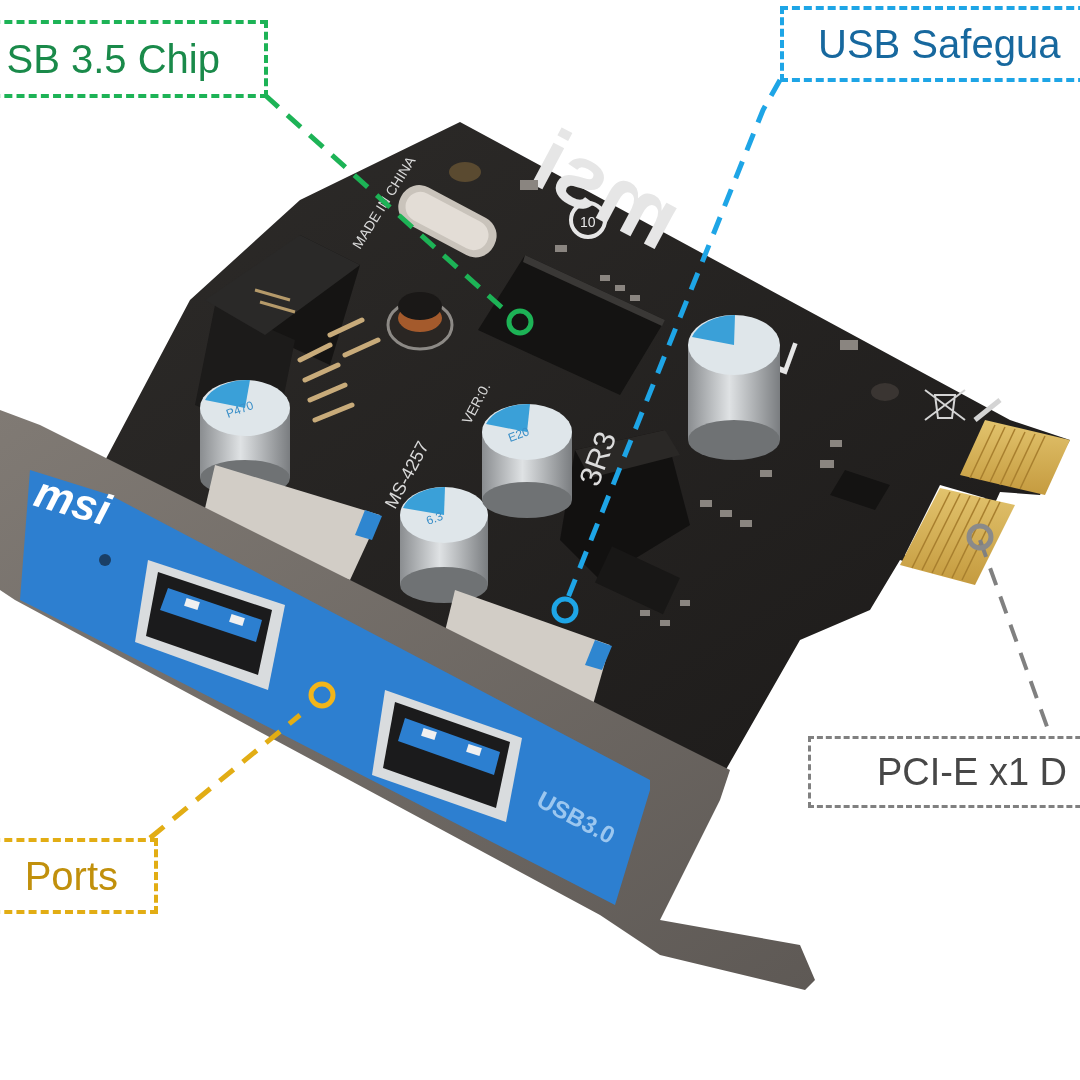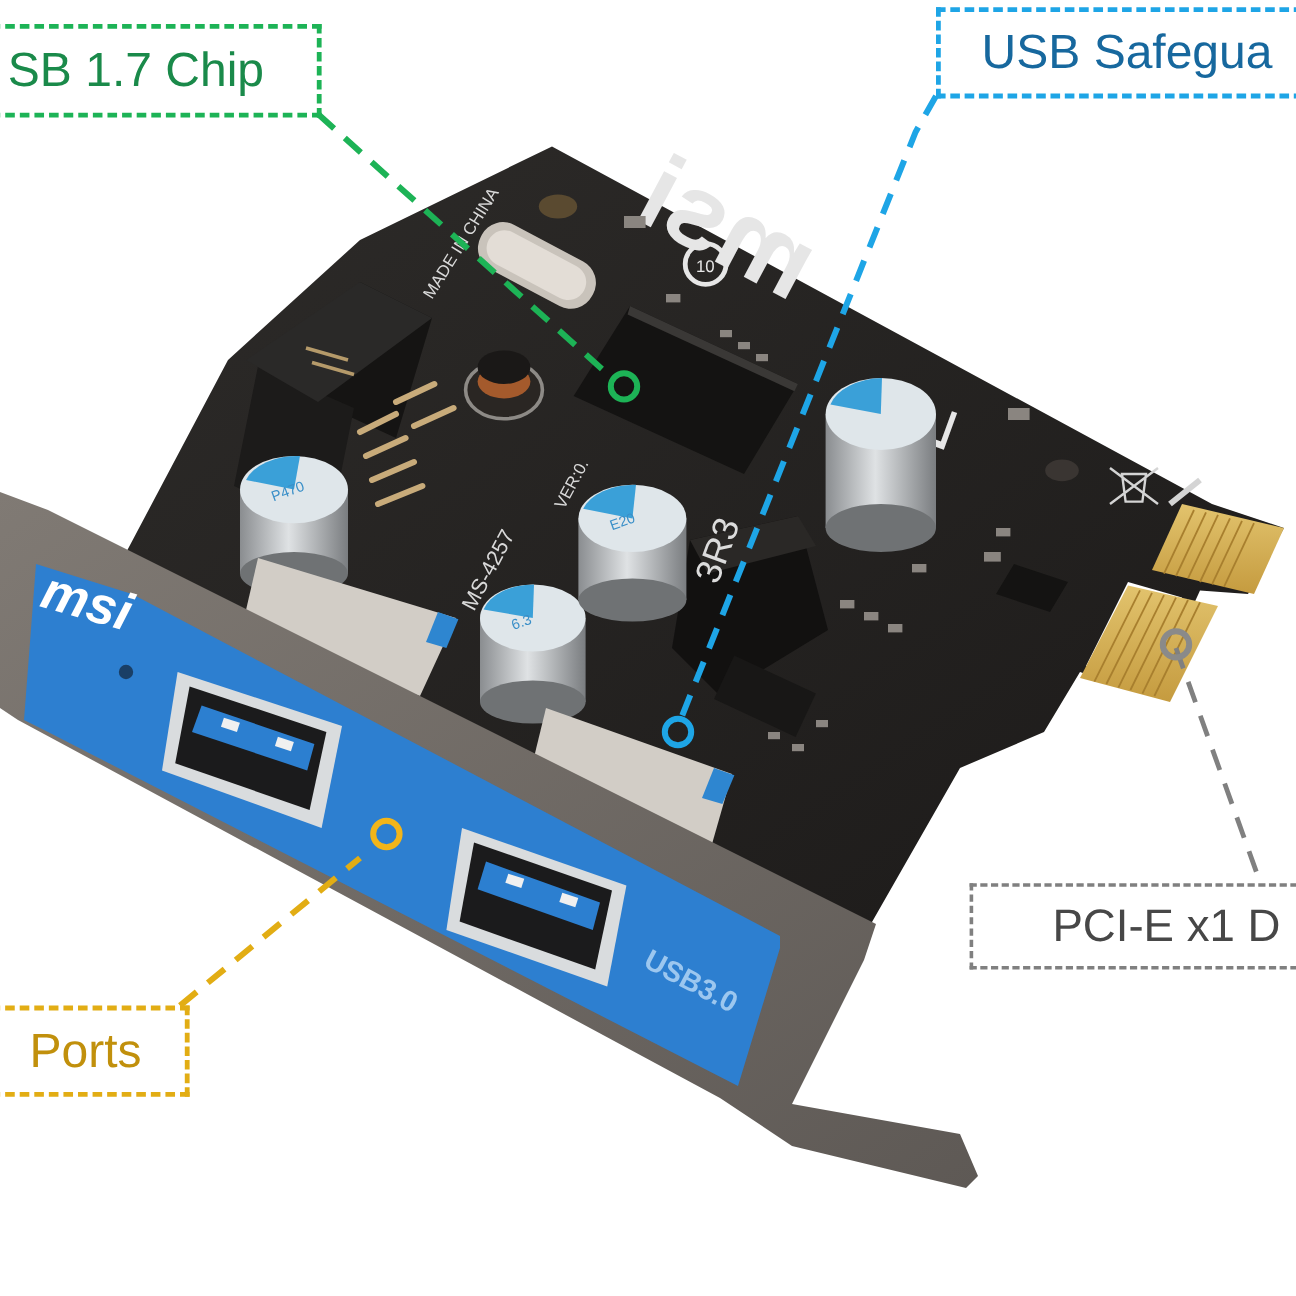--- a/index.html
+++ b/index.html
@@ -213,21 +213,21 @@
     <path d="M150 838 L300 715" stroke="#e2ad14"></path>
   </g>
 
   <circle cx="520" cy="322" r="11" fill="none" stroke="#1db356" stroke-width="5"></circle>
   <circle cx="565" cy="610" r="11" fill="none" stroke="#1ea5e6" stroke-width="5"></circle>
   <circle cx="980" cy="537" r="11" fill="none" stroke="#8a8a8a" stroke-width="5"></circle>
   <circle cx="322" cy="695" r="11" fill="none" stroke="#f2b51a" stroke-width="5"></circle>
 </svg>
 
 <div class="callout" id="c-chip">
-  <span>SB 1.7 Chip</span>
+  <span>SB 3.5 Chip</span>
 </div>
 <div class="callout" id="c-safe">
   <span>USB Safegua</span>
 </div>
 <div class="callout" id="c-pcie">
   <span>PCI-E x1 D</span>
 </div>
 <div class="callout" id="c-ports">
   <span>Ports</span>
 </div>

